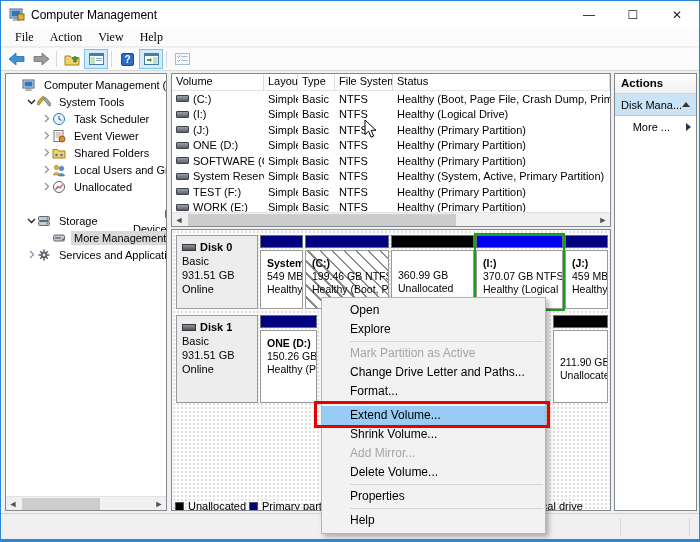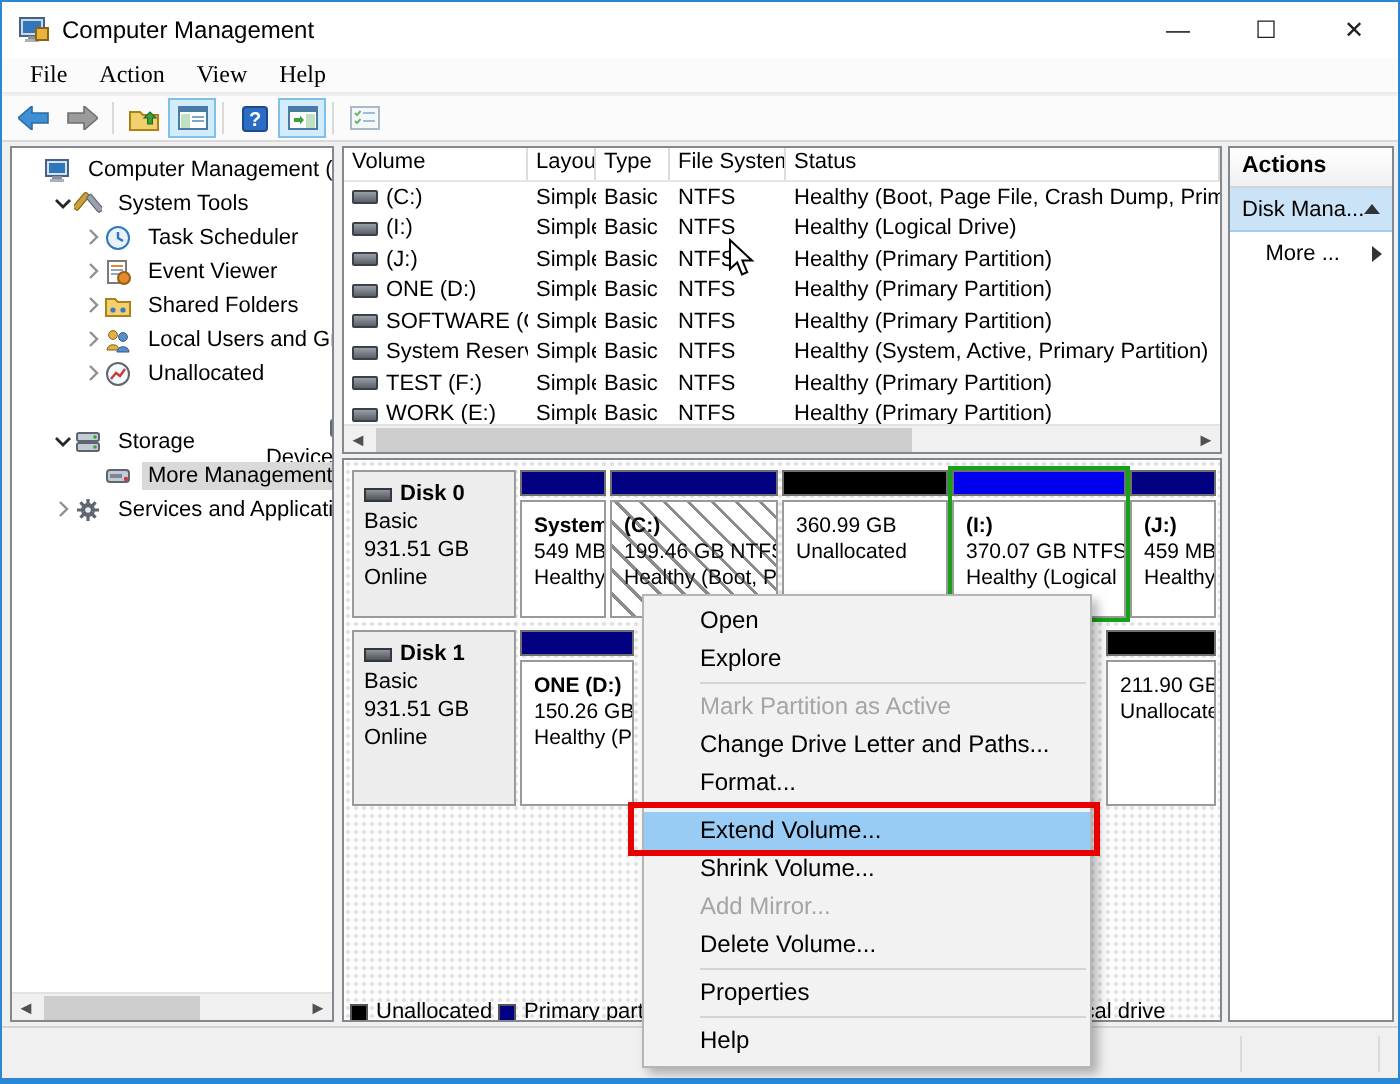--- a/index.html
+++ b/index.html
@@ -67,21 +67,21 @@
   .disk-ico { width:14px; height:7px; background:linear-gradient(#8f949b,#4e535a); border:1px solid #33373d; }
   .parts { position:absolute; left:84px; top:0; height:100%; }
   .part { position:absolute; top:0; height:100%; display:flex; flex-direction:column; }
   .part .bar { height:13px; border:1px solid #6f6f6f; margin-bottom:2px; }
   .part .pbody { flex:1; background:#fff; border:1px solid #9a9a9a; position:relative; overflow:hidden;
                  padding:6px 4px 2px 6px; font-size:10.5px; line-height:13px; white-space:nowrap; }
   .part .pbody .pname { font-weight:bold; }
   .part.selected { outline:2px solid #16a216; outline-offset:0px; }
   .part .pbody.hatch::after { content:""; position:absolute; inset:0;
       background:repeating-linear-gradient(45deg, transparent 0 7px, rgba(45,45,45,.55) 7px 8.5px); }
-  .part.unalloc .pbody { display:flex; flex-direction:column; }
+  .part.unalloc .pbody { display:flex; flex-direction:column; justify-content:center; }
 
   .legend { position:absolute; left:0; top:270px; width:100%; height:16px; }
   .legend-item { position:absolute; display:flex; align-items:center; gap:4px; font-size:11px; white-space:nowrap; }
   .legend-item .sq { width:9px; height:9px; border:1px solid #555; }
 
   .actions-panel { position:absolute; left:613px; top:72px; width:83px; height:438px; background:#fff;
                    border:1px solid #828790; }
   .actions-header { height:20px; font-weight:bold; font-size:11.5px; padding:3px 6px;
                     background:linear-gradient(#ffffff,#f0f0f0); border-bottom:1px solid #d5d5d5; }
   .actions-row1 { height:22px; background:#cbe3f6; border-bottom:1px solid #a8cde9;

